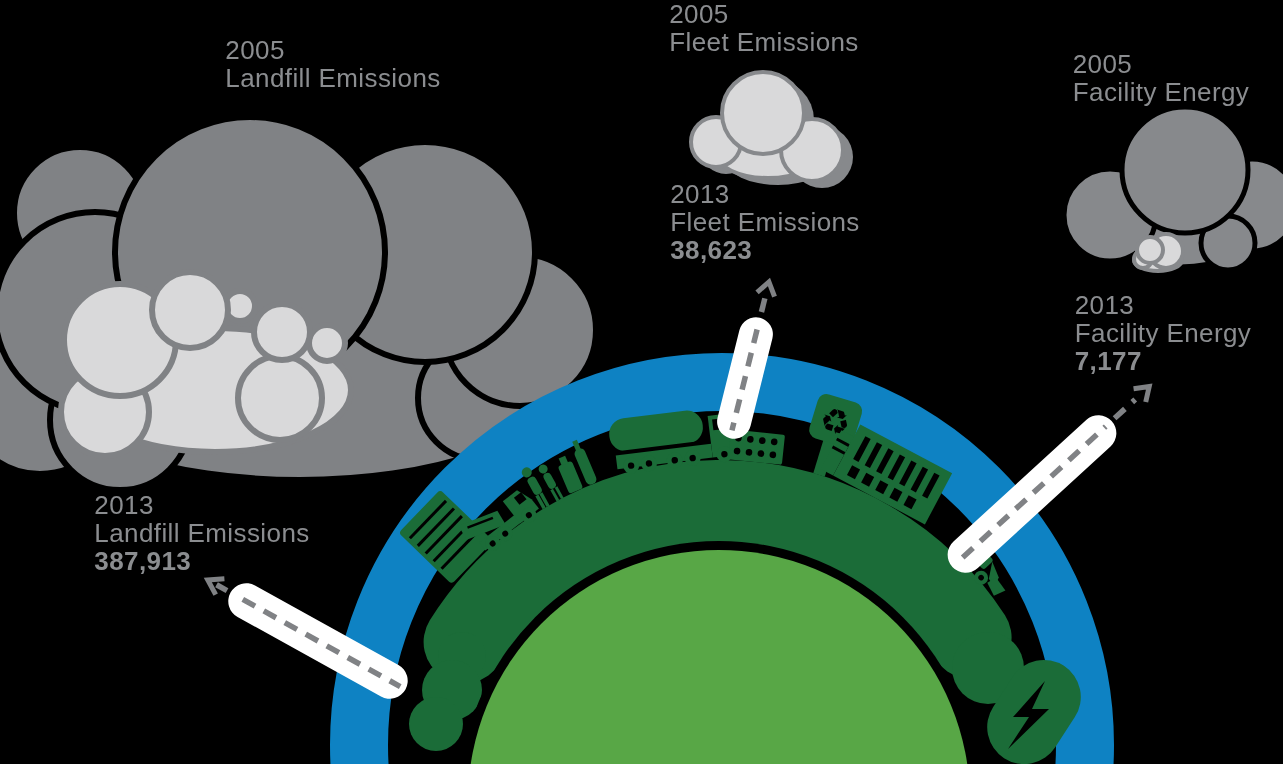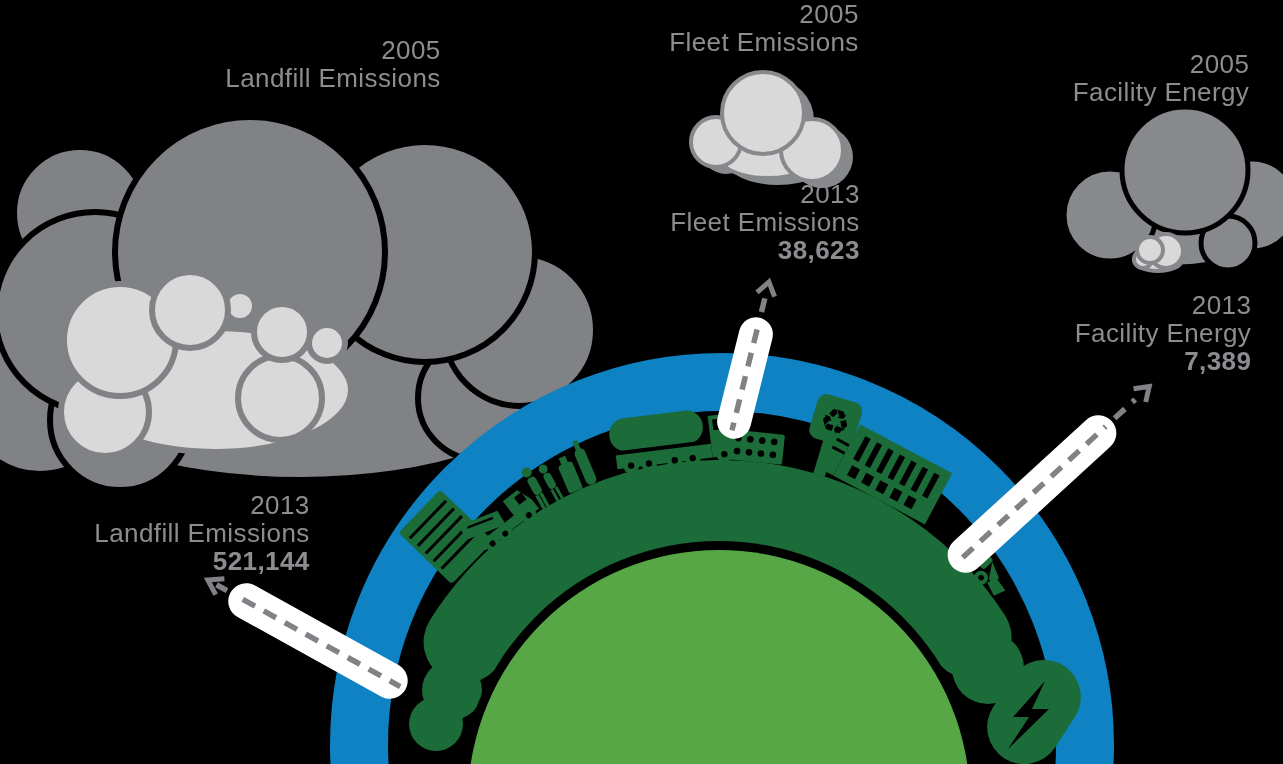--- a/index.html
+++ b/index.html
@@ -35,21 +35,21 @@
   .k{fill:#000;}
   .gapring{fill:#000;}
   .earth{fill:var(--c-earth-light-green);}
   
   .stackbar{fill:var(--c-smokestack-white);}
   .dash{stroke:var(--c-dash-gray);stroke-width:5.5;stroke-dasharray:14 10;fill:none;}
   .arrowhead{stroke:var(--c-dash-gray);stroke-width:5;fill:none;stroke-linejoin:miter;}
   .recycle-glyph{font:34px "DejaVu Sans",sans-serif;fill:#000;}
   
   .label{
-    position:absolute;transform:translateX(-50%);text-align:right;
+    position:absolute;transform:translateX(-50%);text-align:left;
     color:var(--c-label-gray);font-size:26px;line-height:28px;
     letter-spacing:.4px;white-space:nowrap;
   }
   .l-value{font-weight:bold;}
 </style>
 </head>
 <body>
 
 <div id="stage">
 
@@ -279,22 +279,22 @@
 
   <div class="label" style="left:765px;top:180px">
     <div class="l-year">2013</div>
     <div class="l-cat">Fleet Emissions</div>
     <div class="l-value">38,623</div>
   </div>
 
   <div class="label" style="left:1163px;top:291px">
     <div class="l-year">2013</div>
     <div class="l-cat">Facility Energy</div>
-    <div class="l-value">7,389</div>
+    <div class="l-value">7,177</div>
   </div>
 
   <div class="label" style="left:202px;top:491px">
     <div class="l-year">2013</div>
     <div class="l-cat">Landfill Emissions</div>
-    <div class="l-value">521,144</div>
+    <div class="l-value">387,913</div>
   </div>
 
 </div>
 
 </body></html>

